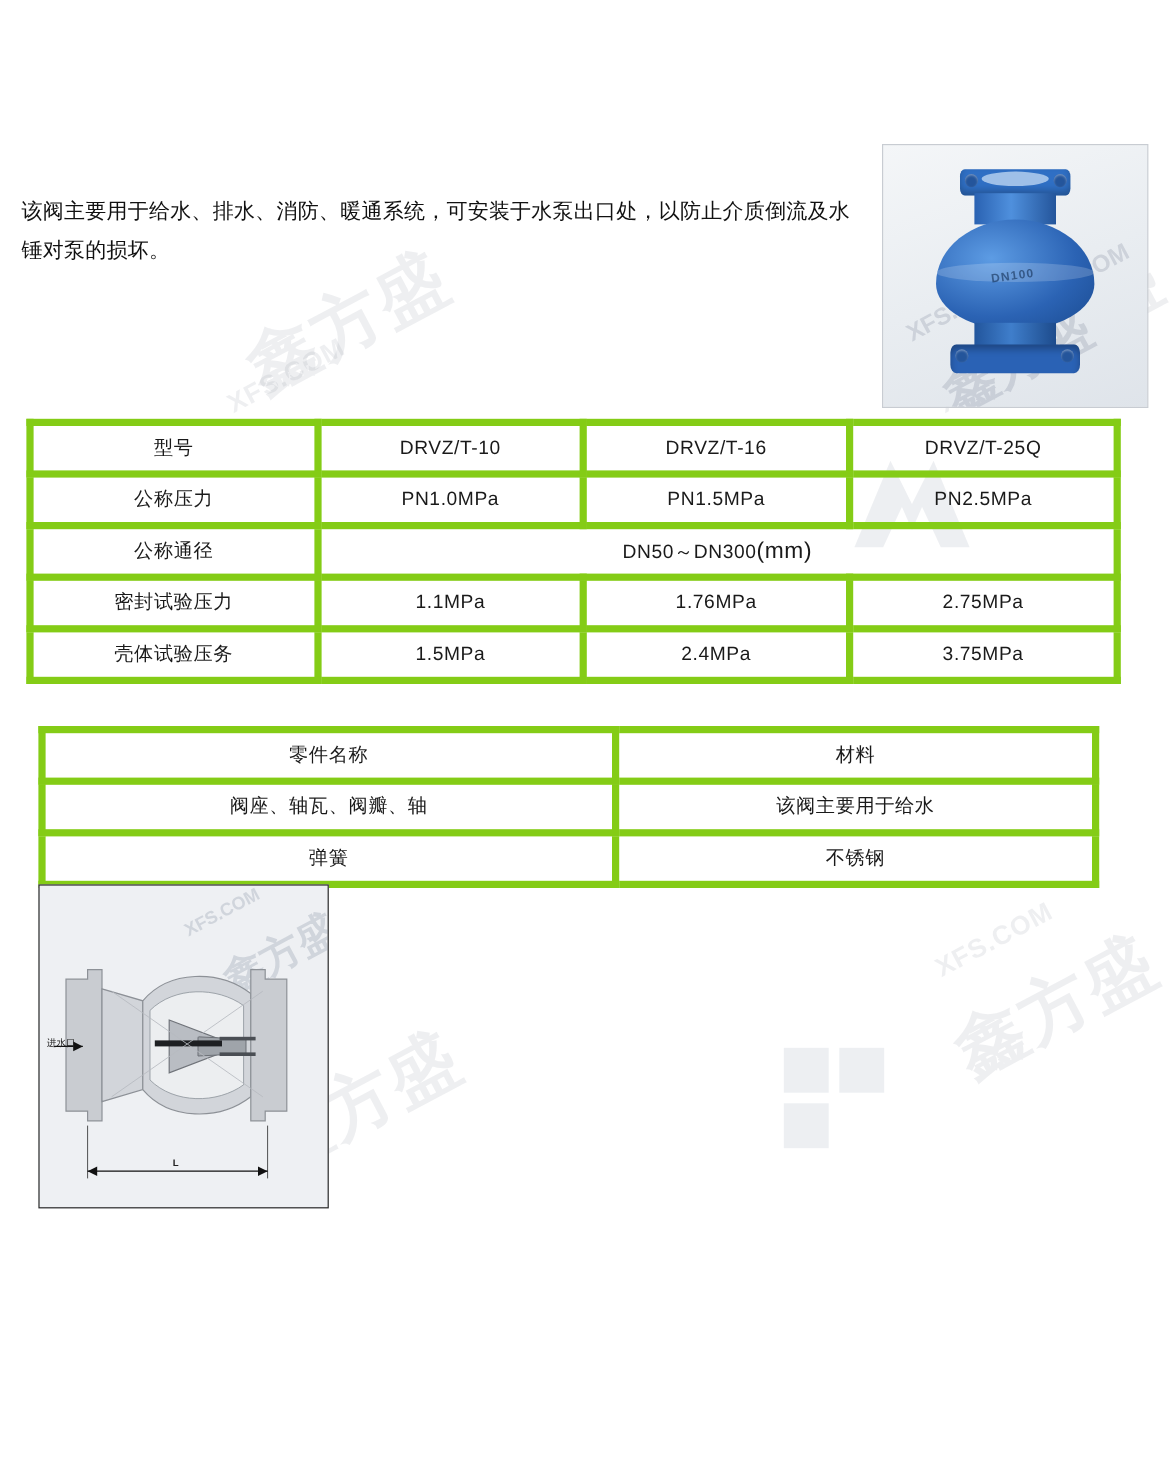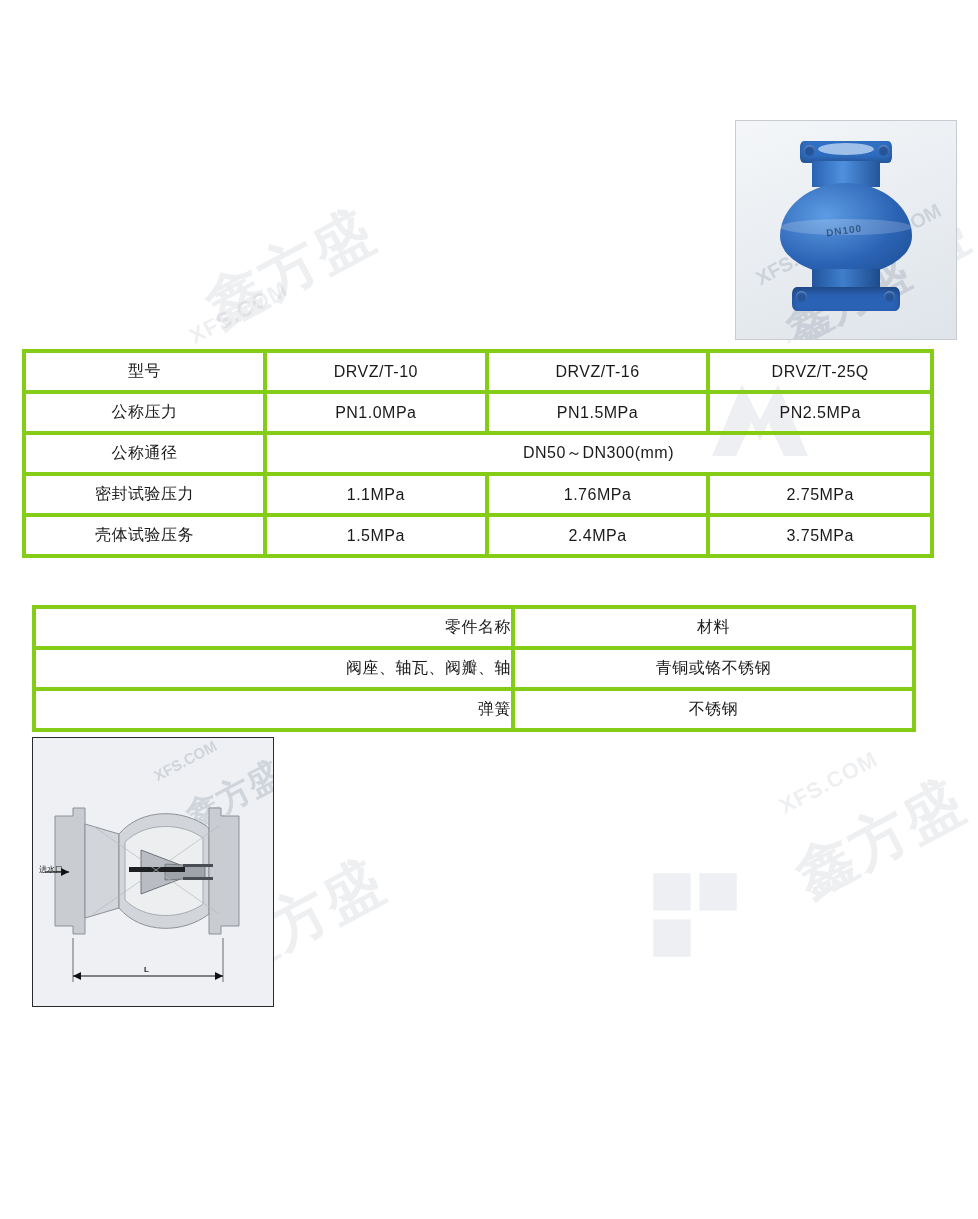--- a/index.html
+++ b/index.html
@@ -159,21 +159,21 @@
   }
 
   
   table.spec {
     position: absolute;
     border-collapse: collapse;
     background: transparent;
     font-size: 16px;
   }
   table.spec td {
-    border: 4px solid #84cc16;
+    border: 6px solid #84cc16;
     text-align: center;
     vertical-align: middle;
     padding: 0;
     height: 37px;
     background: transparent;
     letter-spacing: 0.5px;
   }
   #table-main {
     left: 22px;
     top: 349px;
@@ -182,25 +182,25 @@
   #table-main td.c0 { width: 244px; }
   #table-main td.c1 { width: 222px; }
   #table-main td.c2 { width: 222px; }
   #table-main td.c3 { width: 224px; }
 
   #table-material {
     left: 32px;
     top: 605px;
     width: 884px;
   }
-  #table-material td.m0 { width: 438px; text-align: right; }
+  #table-material td.m0 { width: 438px; }
   #table-material td.m1 { width: 366px; }
 
   .unit-small {
-    font-size: 16px;
+    font-size: 19px;
   }
 
   
   .drawing-frame {
     position: absolute;
     left: 32px;
     top: 737px;
     width: 240px;
     height: 268px;
     background: #eef0f3;
@@ -243,20 +243,21 @@
   <svg class="wm-logo" style="left:130px; top:880px; width:140px; height:140px;" viewBox="0 0 100 100">
     <path d="M10 80 L35 20 L50 50 L65 20 L90 80 L70 80 L57 52 L50 68 L43 52 L30 80 Z" fill="#5a6b85"></path>
   </svg>
   <svg class="wm-logo" style="left:640px; top:860px; width:110px; height:110px;" viewBox="0 0 100 100">
     <rect x="12" y="12" width="34" height="34" fill="#5a6b85"></rect>
     <rect x="54" y="12" width="34" height="34" fill="#5a6b85"></rect>
     <rect x="12" y="54" width="34" height="34" fill="#5a6b85"></rect>
   </svg>
 
   <div class="intro">
+    <p>该阀主要用于给水、排水、消防、暖通系统，可安装于水泵出口处，以防止介质倒流及水锤对泵的损坏。</p>
   </div>
 
   <div class="photo-frame">
     <div class="wm-ph" style="left:16px; top:126px; font-size:20px;">XFS.COM</div>
     <div class="wm-ph" style="left:46px; top:150px; font-size:44px;">鑫方盛</div>
     <div class="wm-ph" style="left:118px; top:98px; font-size:20px;">XFS.COM</div>
 
     <div class="valve">
       <div class="flange-top"></div>
       <div class="bore-top"></div>
@@ -309,21 +310,21 @@
   </table>
 
   <table class="spec" id="table-material">
     <tbody>
       <tr>
         <td class="m0">零件名称</td>
         <td class="m1">材料</td>
       </tr>
       <tr>
         <td class="m0">阀座、轴瓦、阀瓣、轴</td>
-        <td class="m1">青铜或铬不锈钢</td>
+        <td class="m1">该阀主要用于给水</td>
       </tr>
       <tr>
         <td class="m0">弹簧</td>
         <td class="m1">不锈钢</td>
       </tr>
     </tbody>
   </table>
 
   <div class="drawing-frame">
     <div class="wm-dr" style="left:118px; top:14px;">XFS.COM</div>

